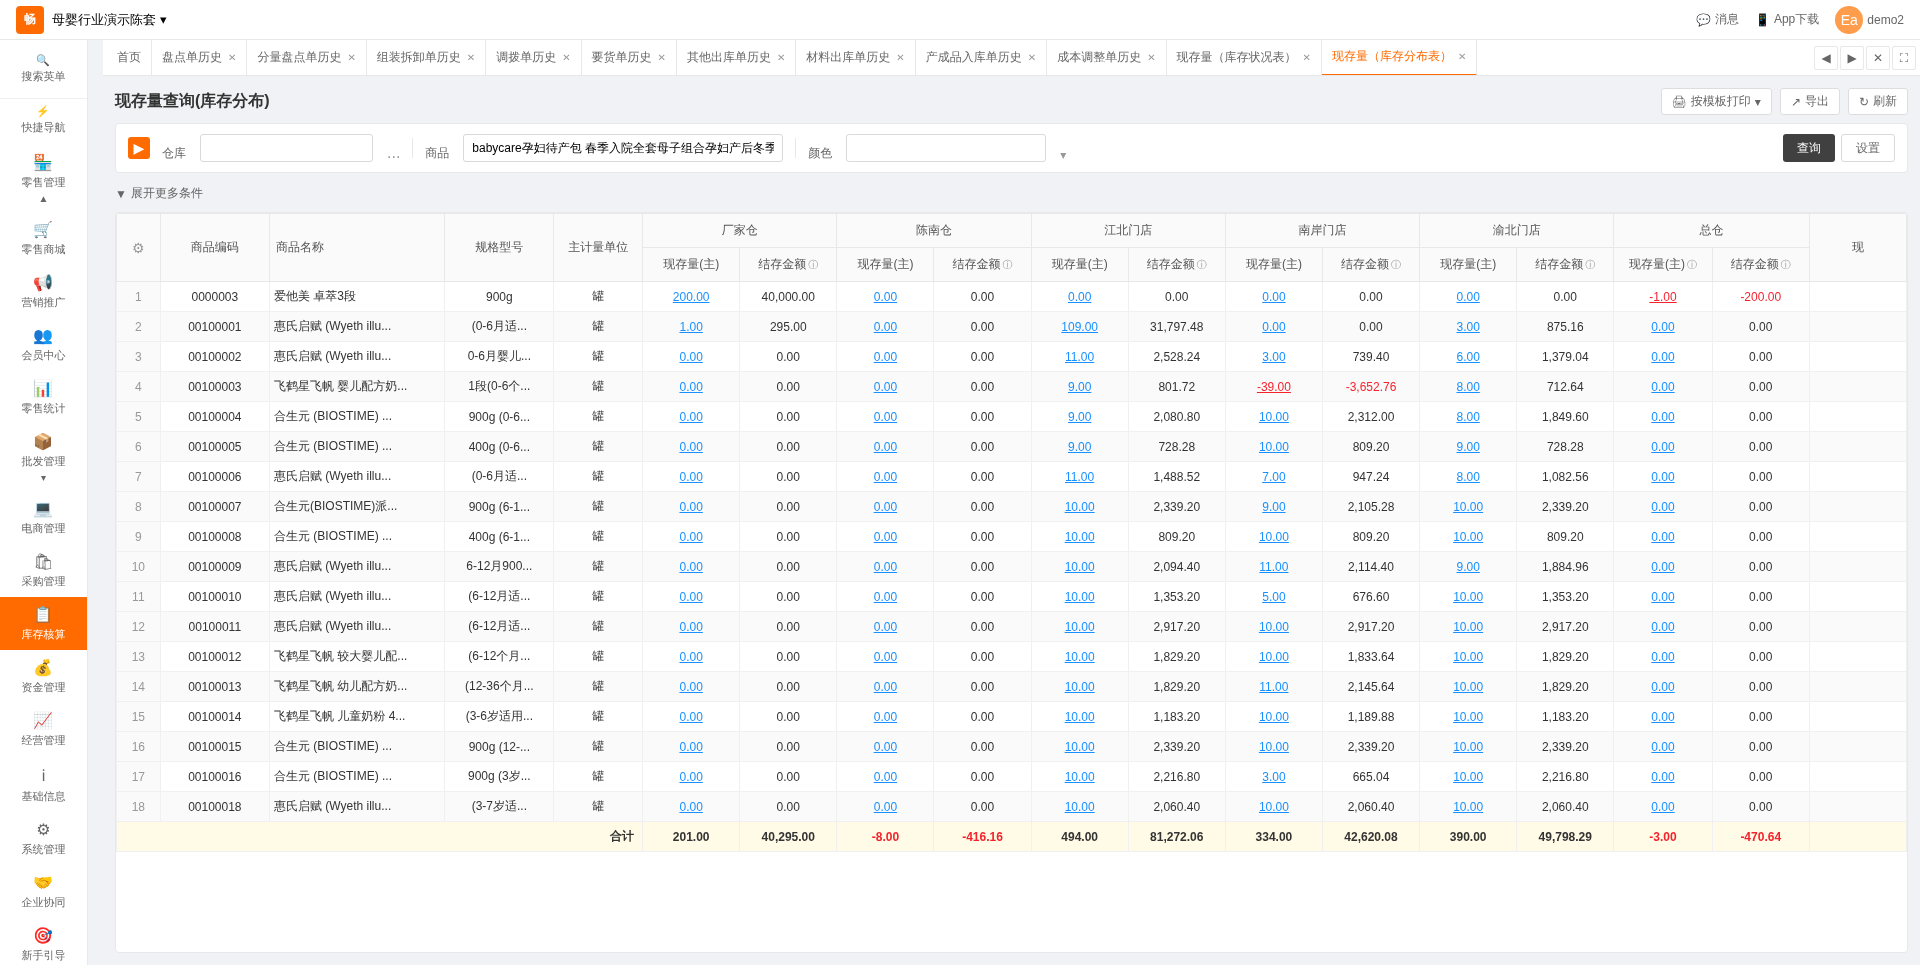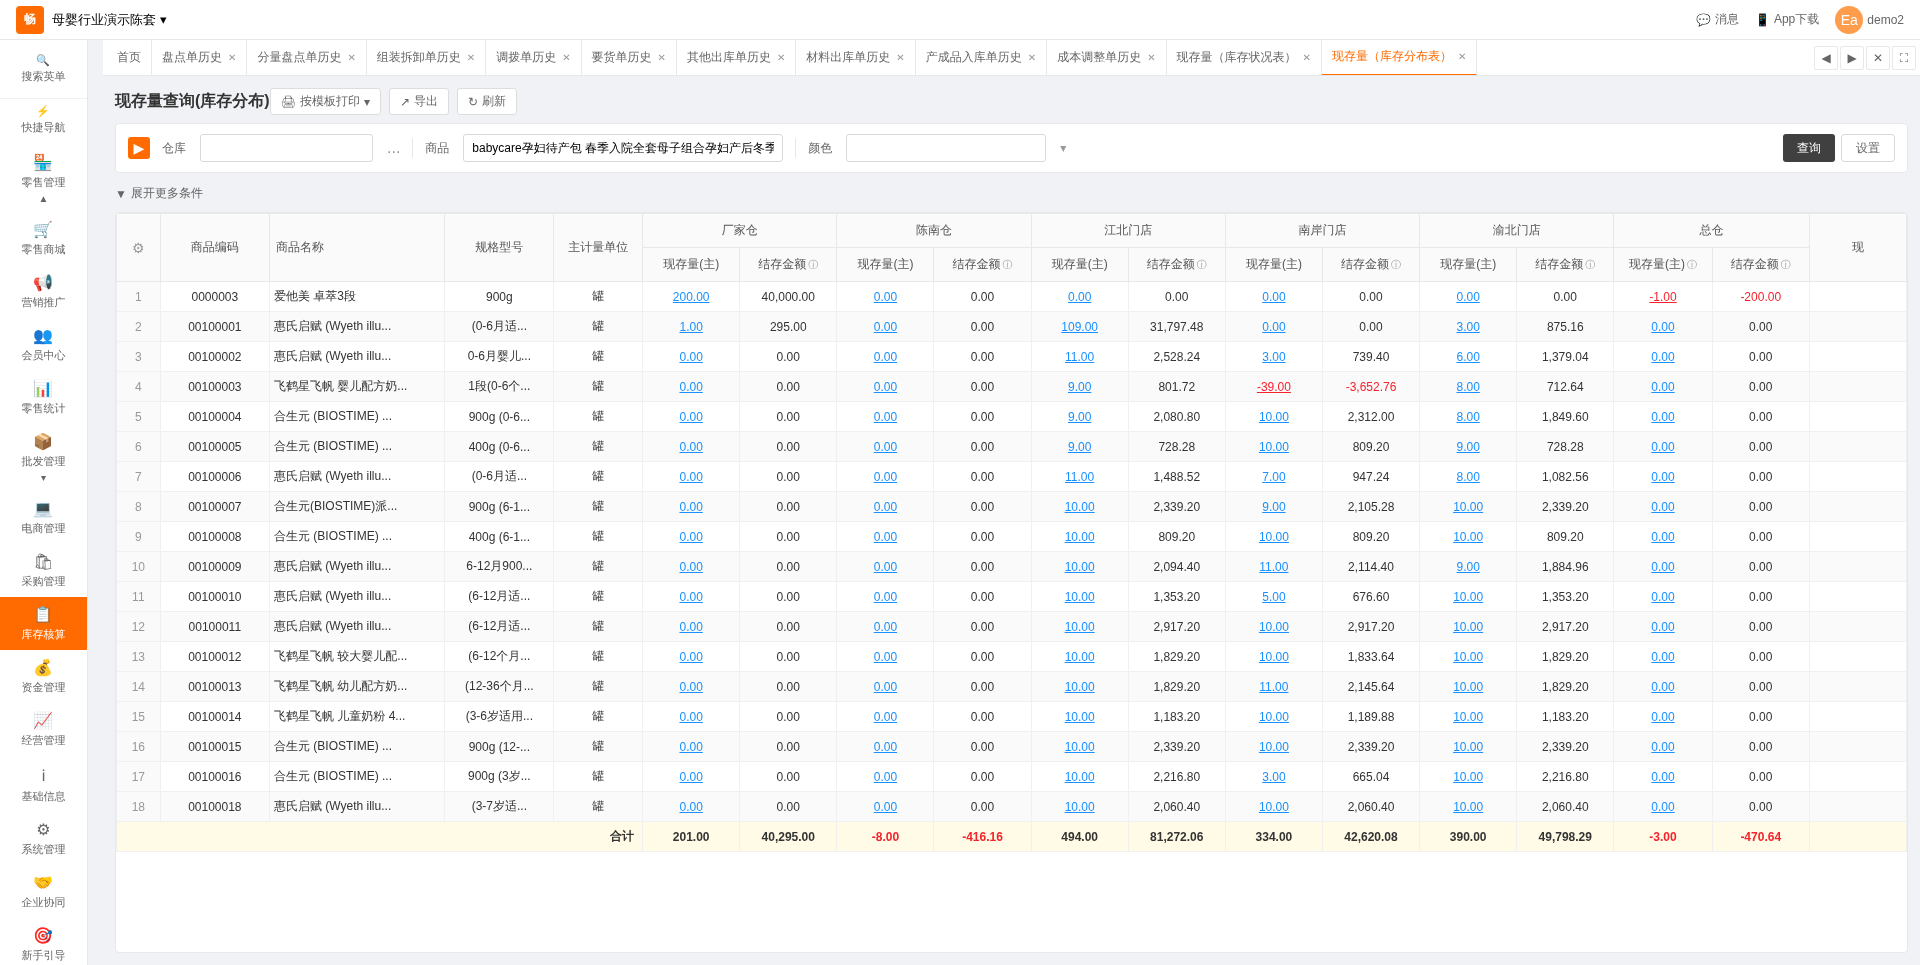--- a/index.html
+++ b/index.html
@@ -95,41 +95,41 @@
       display: flex;
       flex-direction: column;
       padding: 12px;
       background: #f0f2f5;
     }
 
     
     .page-header {
       display: flex;
       align-items: center;
-      justify-content: flex-start;
+      justify-content: space-between;
       margin-bottom: 8px;
     }
     .page-title { font-size: 16px; font-weight: bold; color: #333; }
     .page-header-actions { display: flex; gap: 8px; }
     .btn-action { padding: 4px 10px; border: 1px solid #ddd; background: #fff; border-radius: 3px; cursor: pointer; font-size: 12px; color: #666; display: flex; align-items: center; gap: 4px; }
 
     
     .search-bar {
       background: #fff;
       border: 1px solid #e8e8e8;
       border-radius: 4px;
       padding: 10px 12px;
       margin-bottom: 8px;
       display: flex;
       align-items: center;
       gap: 12px;
       flex-wrap: wrap;
     }
     .search-expand-btn { background: #ff6b00; color: white; border: none; border-radius: 3px; width: 22px; height: 22px; cursor: pointer; display: flex; align-items: center; justify-content: center; font-size: 14px; flex-shrink: 0; }
-    .search-field { display: flex; align-items: center; gap: 14px; flex-shrink: 0; }
+    .search-field { display: flex; align-items: flex-end; gap: 14px; flex-shrink: 0; }
     .search-label { color: #666; font-size: 12px; white-space: nowrap; }
     .search-input { border: 1px solid #d9d9d9; border-radius: 3px; padding: 4px 8px; font-size: 12px; height: 28px; min-width: 80px; outline: none; }
     .search-input-long { width: 320px; }
     .search-input-color { width: 200px; }
     .search-dots { color: #999; font-size: 16px; cursor: pointer; }
     .btn-query { background: #404040; color: white; border: none; border-radius: 3px; padding: 5px 14px; cursor: pointer; font-size: 12px; height: 28px; }
     .btn-setting { background: #fff; color: #666; border: 1px solid #d9d9d9; border-radius: 3px; padding: 5px 14px; cursor: pointer; font-size: 12px; height: 28px; }
     .search-divider { width: 1px; height: 20px; background: #e8e8e8; }
     .expand-more { color: #666; font-size: 12px; cursor: pointer; display: flex; align-items: center; gap: 4px; margin: 4px auto; }
 

